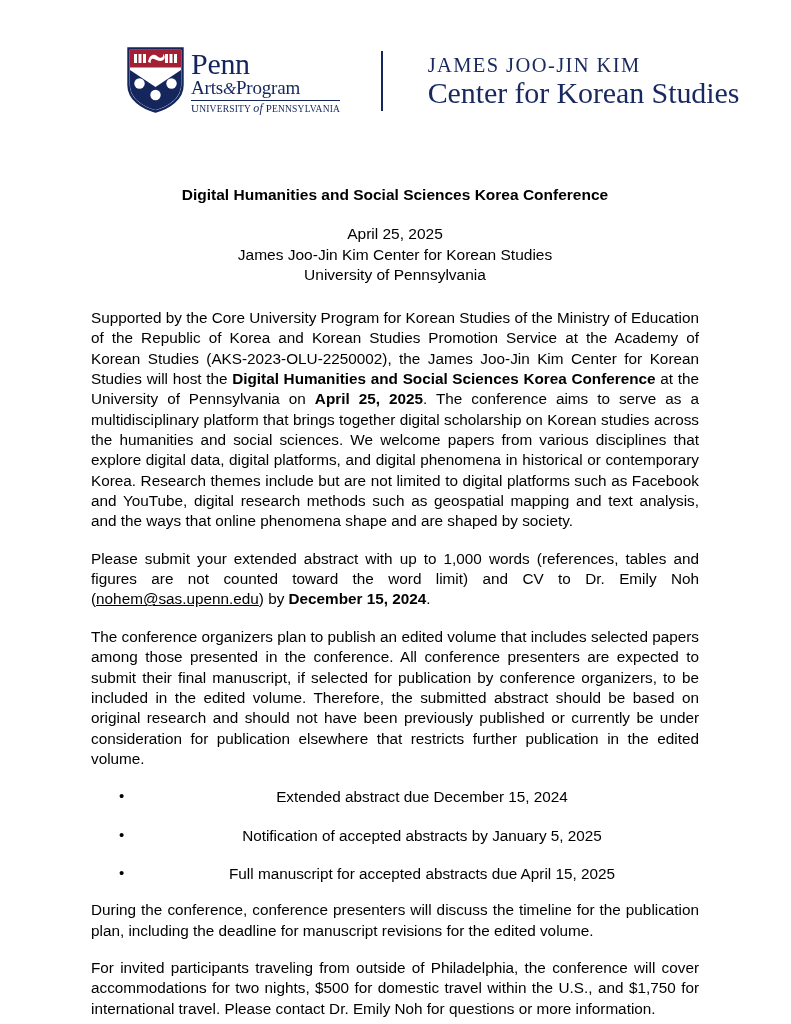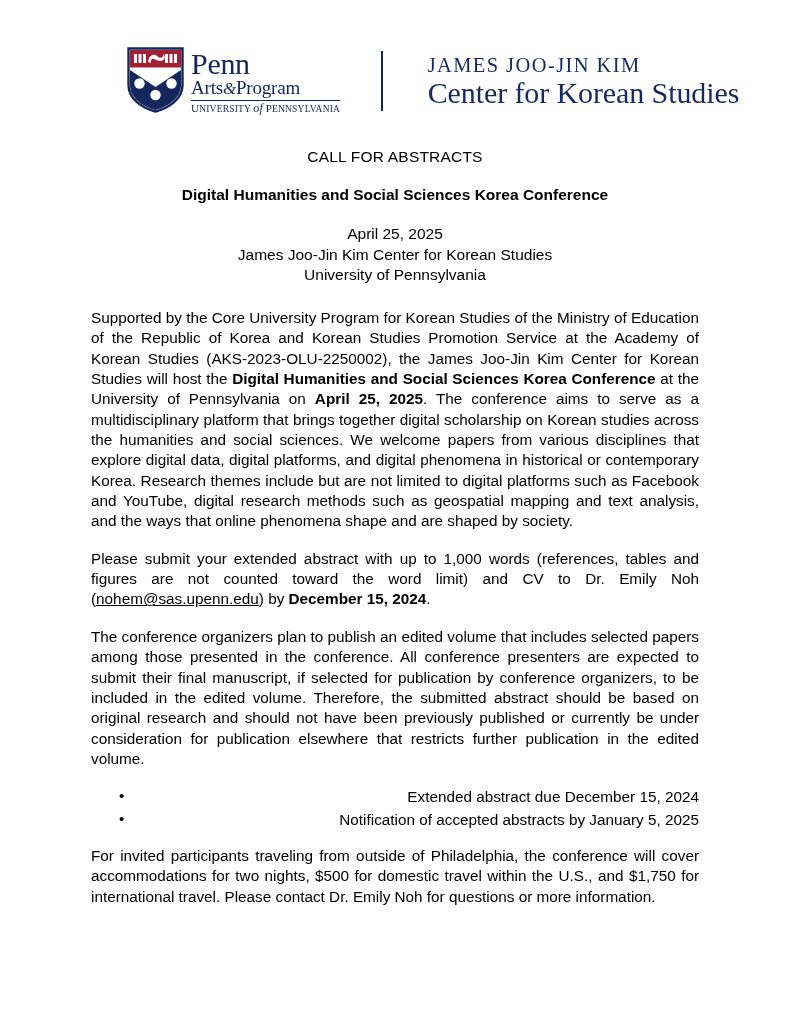--- a/index.html
+++ b/index.html
@@ -155,21 +155,22 @@
   }
 
   ul.timeline {
     margin: 0 0 15px 0;
     padding: 0 0 0 54px;
     list-style: none;
   }
   ul.timeline li {
     position: relative;
     line-height: 1.46;
-    text-align: right;
+    text-align: center;
+    margin-top: 16px;
   }
   ul.timeline li::before {
     content: "\2022";
     position: absolute;
     left: -26px;
     top: -1px;
     font-size: 15px;
   }
 </style>
 </head>
@@ -210,21 +211,20 @@
     </div>
 
     <div class="divider"></div>
 
     <div class="ckp">
       <div class="ckp-top">JAMES JOO-JIN KIM</div>
       <div class="ckp-main">Center for Korean Studies</div>
     </div>
   </div>
 
-  <div class="centered call-line">CALL FOR ABSTRACTS</div>
 
   <div class="centered conf-title">Digital Humanities and Social Sciences Korea Conference</div>
 
   <div class="centered venue-block">
     <div>April 25, 2025</div>
     <div>James Joo-Jin Kim Center for Korean Studies</div>
     <div>University of Pennsylvania</div>
   </div>
 
   <div class="body-col">
@@ -232,19 +232,21 @@
     <p class="para"><span>Supported by the Core University Program for Korean Studies of the Ministry of Education of the Republic of Korea and Korean Studies Promotion Service at the Academy of Korean Studies (AKS-2023-OLU-2250002), the James Joo-Jin Kim Center for Korean Studies will host the </span><b>Digital Humanities and Social Sciences Korea Conference</b><span> at the University of Pennsylvania on </span><b>April 25, 2025</b><span>. The conference aims to serve as a multidisciplinary platform that brings together digital scholarship on Korean studies across the humanities and social sciences. We welcome papers from various disciplines that explore digital data, digital platforms, and digital phenomena in historical or contemporary Korea. Research themes include but are not limited to digital platforms such as Facebook and YouTube, digital research methods such as geospatial mapping and text analysis, and the ways that online phenomena shape and are shaped by society.</span></p>
 
     <p class="para"><span>Please submit your extended abstract with up to 1,000 words (references, tables and figures are not counted toward the word limit) and CV to Dr. Emily Noh (</span><a class="maillink" href="#">nohem@sas.upenn.edu</a><span>) by </span><b>December 15, 2024</b><span>.</span></p>
 
     <p class="para">The conference organizers plan to publish an edited volume that includes selected papers among those presented in the conference. All conference presenters are expected to submit their final manuscript, if selected for publication by conference organizers, to be included in the edited volume. Therefore, the submitted abstract should be based on original research and should not have been previously published or currently be under consideration for publication elsewhere that restricts further publication in the edited volume.</p>
 
 
     <ul class="timeline">
       <li>Extended abstract due December 15, 2024</li>
       <li>Notification of accepted abstracts by January 5, 2025</li>
+      <li>Full manuscript for accepted abstracts due April 15, 2025</li>
     </ul>
 
+    <p class="para">During the conference, conference presenters will discuss the timeline for the publication plan, including the deadline for manuscript revisions for the edited volume.</p>
 
     <p class="para last">For invited participants traveling from outside of Philadelphia, the conference will cover accommodations for two nights, $500 for domestic travel within the U.S., and $1,750 for international travel. Please contact Dr. Emily Noh for questions or more information.</p>
   </div>
 
 </div>
 
 </body></html>

